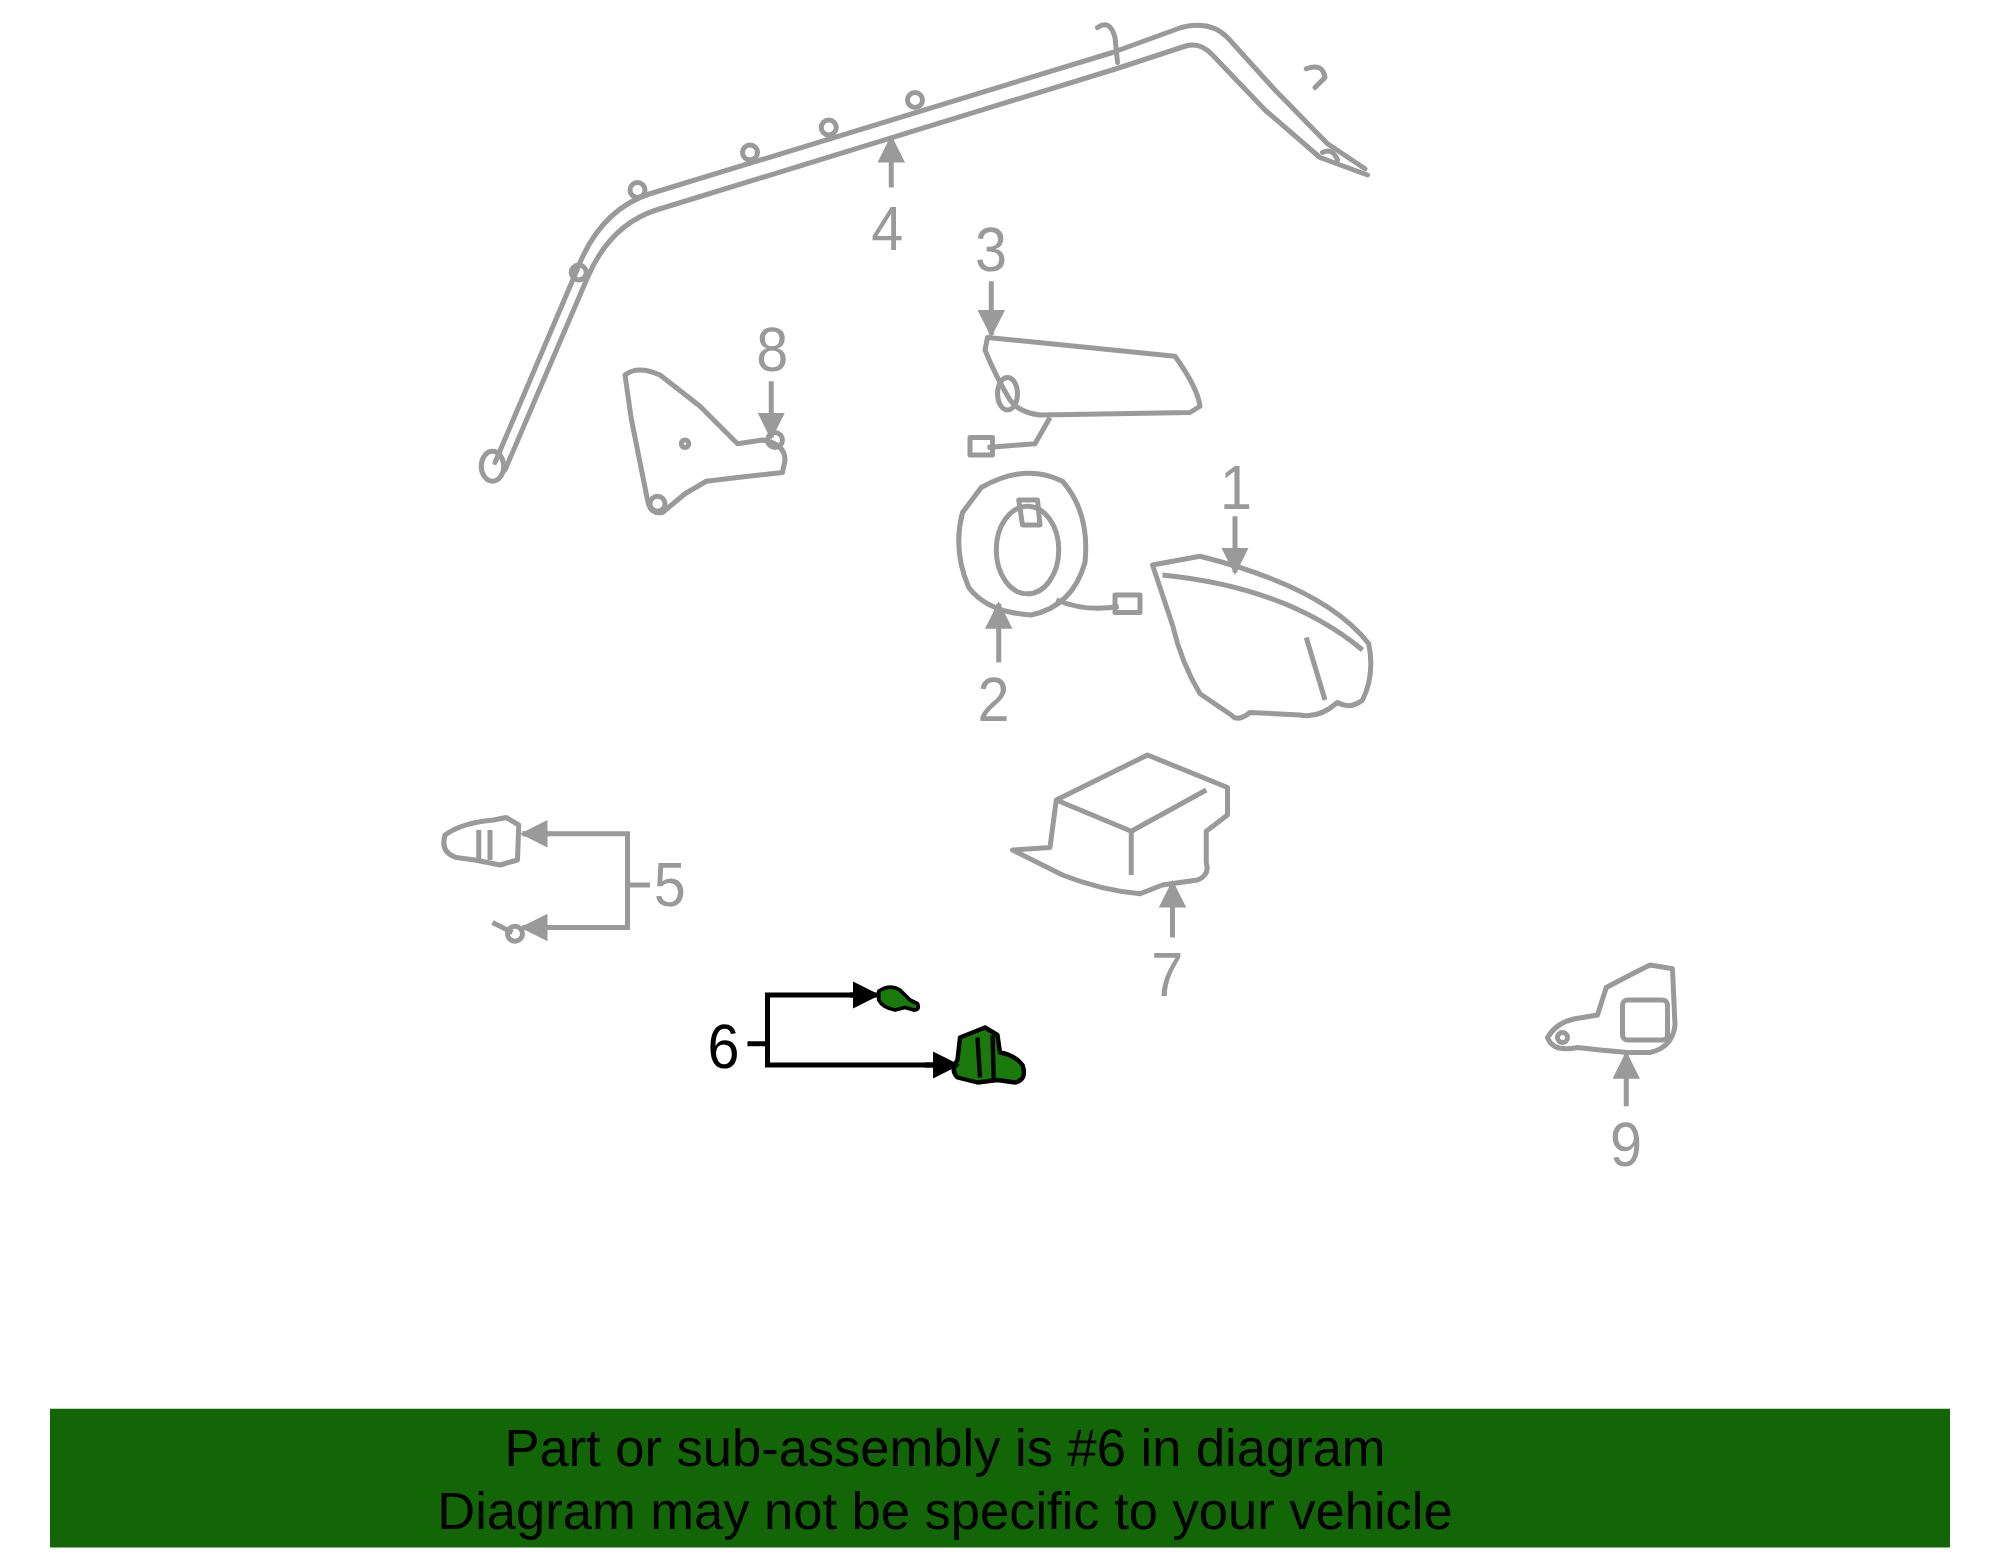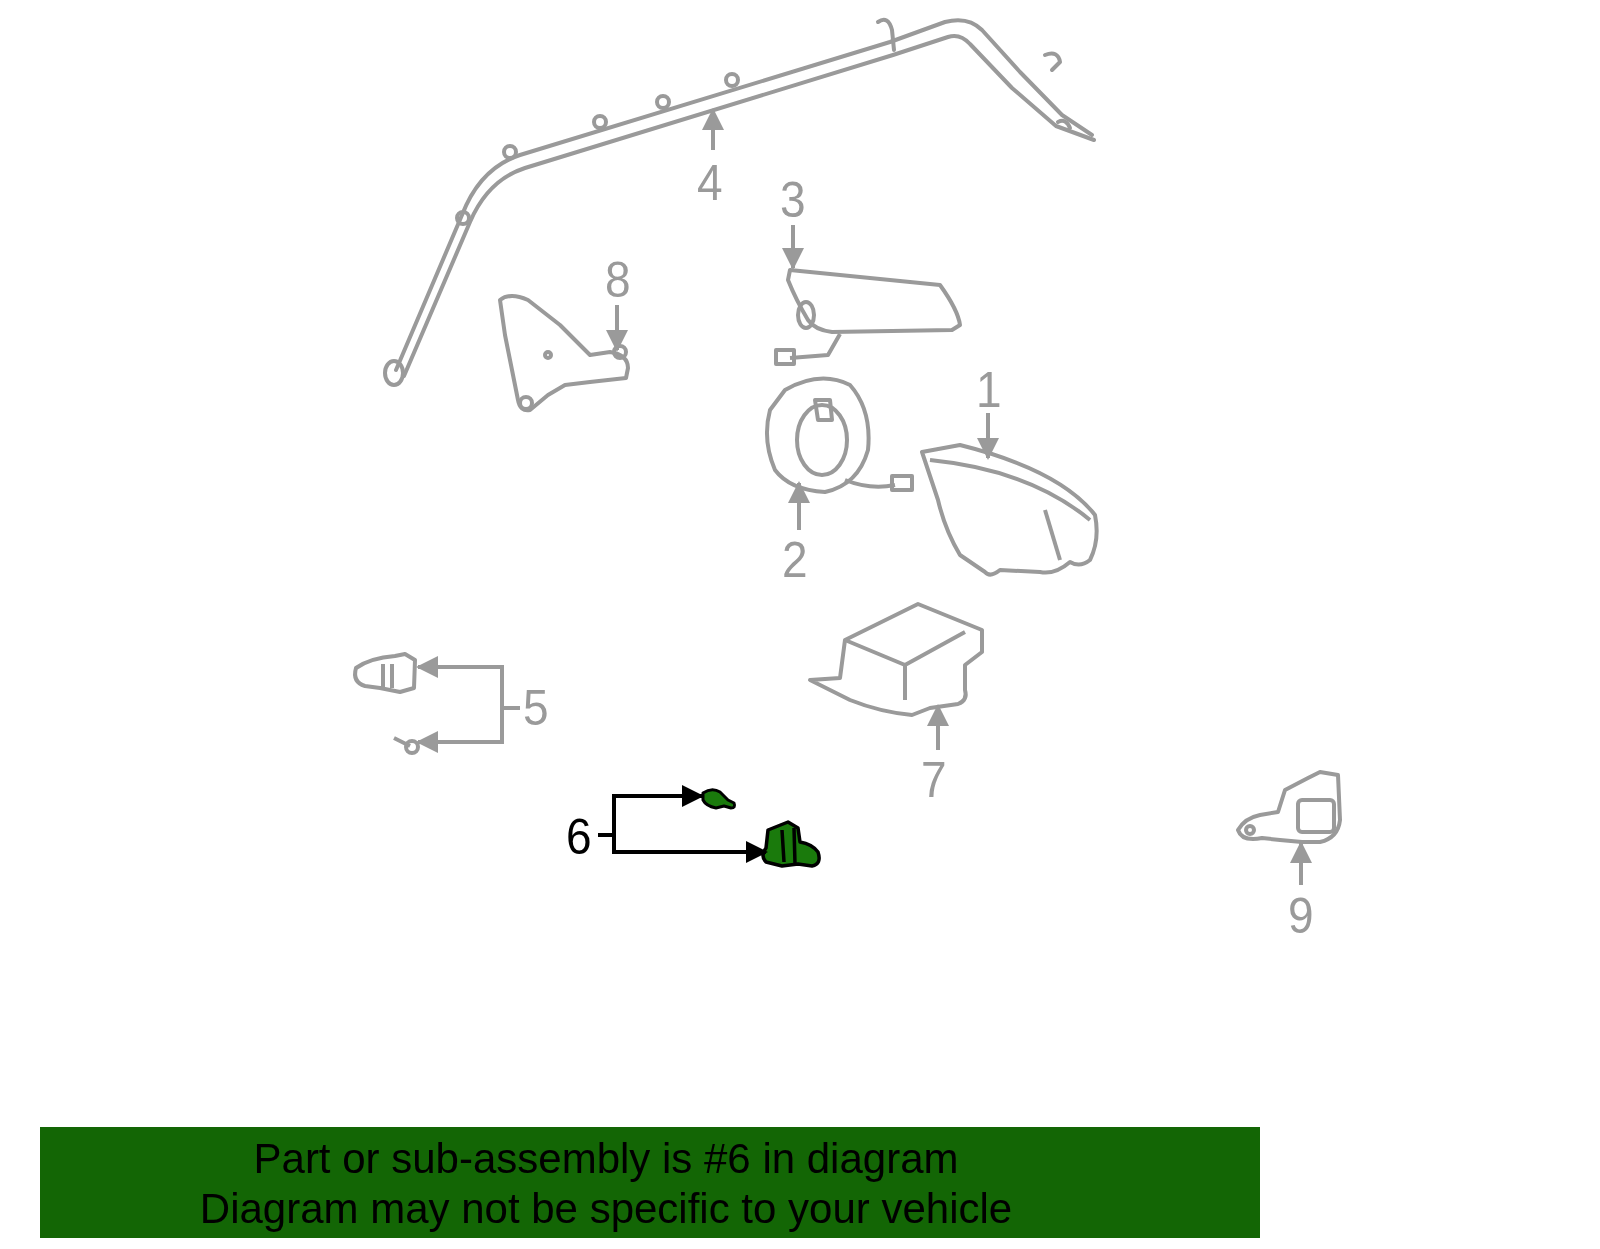--- a/index.html
+++ b/index.html
@@ -2,21 +2,21 @@
 <html><head>
 <meta charset="utf-8">
 <style>
   html, body { margin: 0; padding: 0; background: #ffffff; }
   body { width: 1600px; height: 1249px; position: relative; overflow: hidden;
          font-family: "Liberation Sans", sans-serif; }
   #diagram { position: absolute; left: 0; top: 0; width: 1600px; height: 1130px; }
   .callout { position: absolute; font-family: "Liberation Sans", sans-serif;
              font-size: 50px; line-height: 50px; color: #9a9a9a; transform: scaleX(0.92); transform-origin: left top; }
   .callout.active { color: #000000; }
-  #banner { position: absolute; left: 40px; top: 1127px; width: 1220px; height: 111px;
+  #banner { position: absolute; left: 40px; top: 1127px; width: 1520px; height: 111px;
             background: #136605; text-align: center; }
   #banner .line { position: absolute; left: 0; width: 100%; font-size: 42px; line-height: 48px; color: #000000; }
   #banner .l1 { top: 8px; left: -44px; }
   #banner .l2 { top: 58px; left: -44px; }
 </style>
 </head>
 <body>
 
 <svg id="diagram" viewBox="0 0 1600 1130" xmlns="http://www.w3.org/2000/svg">
   <defs>

